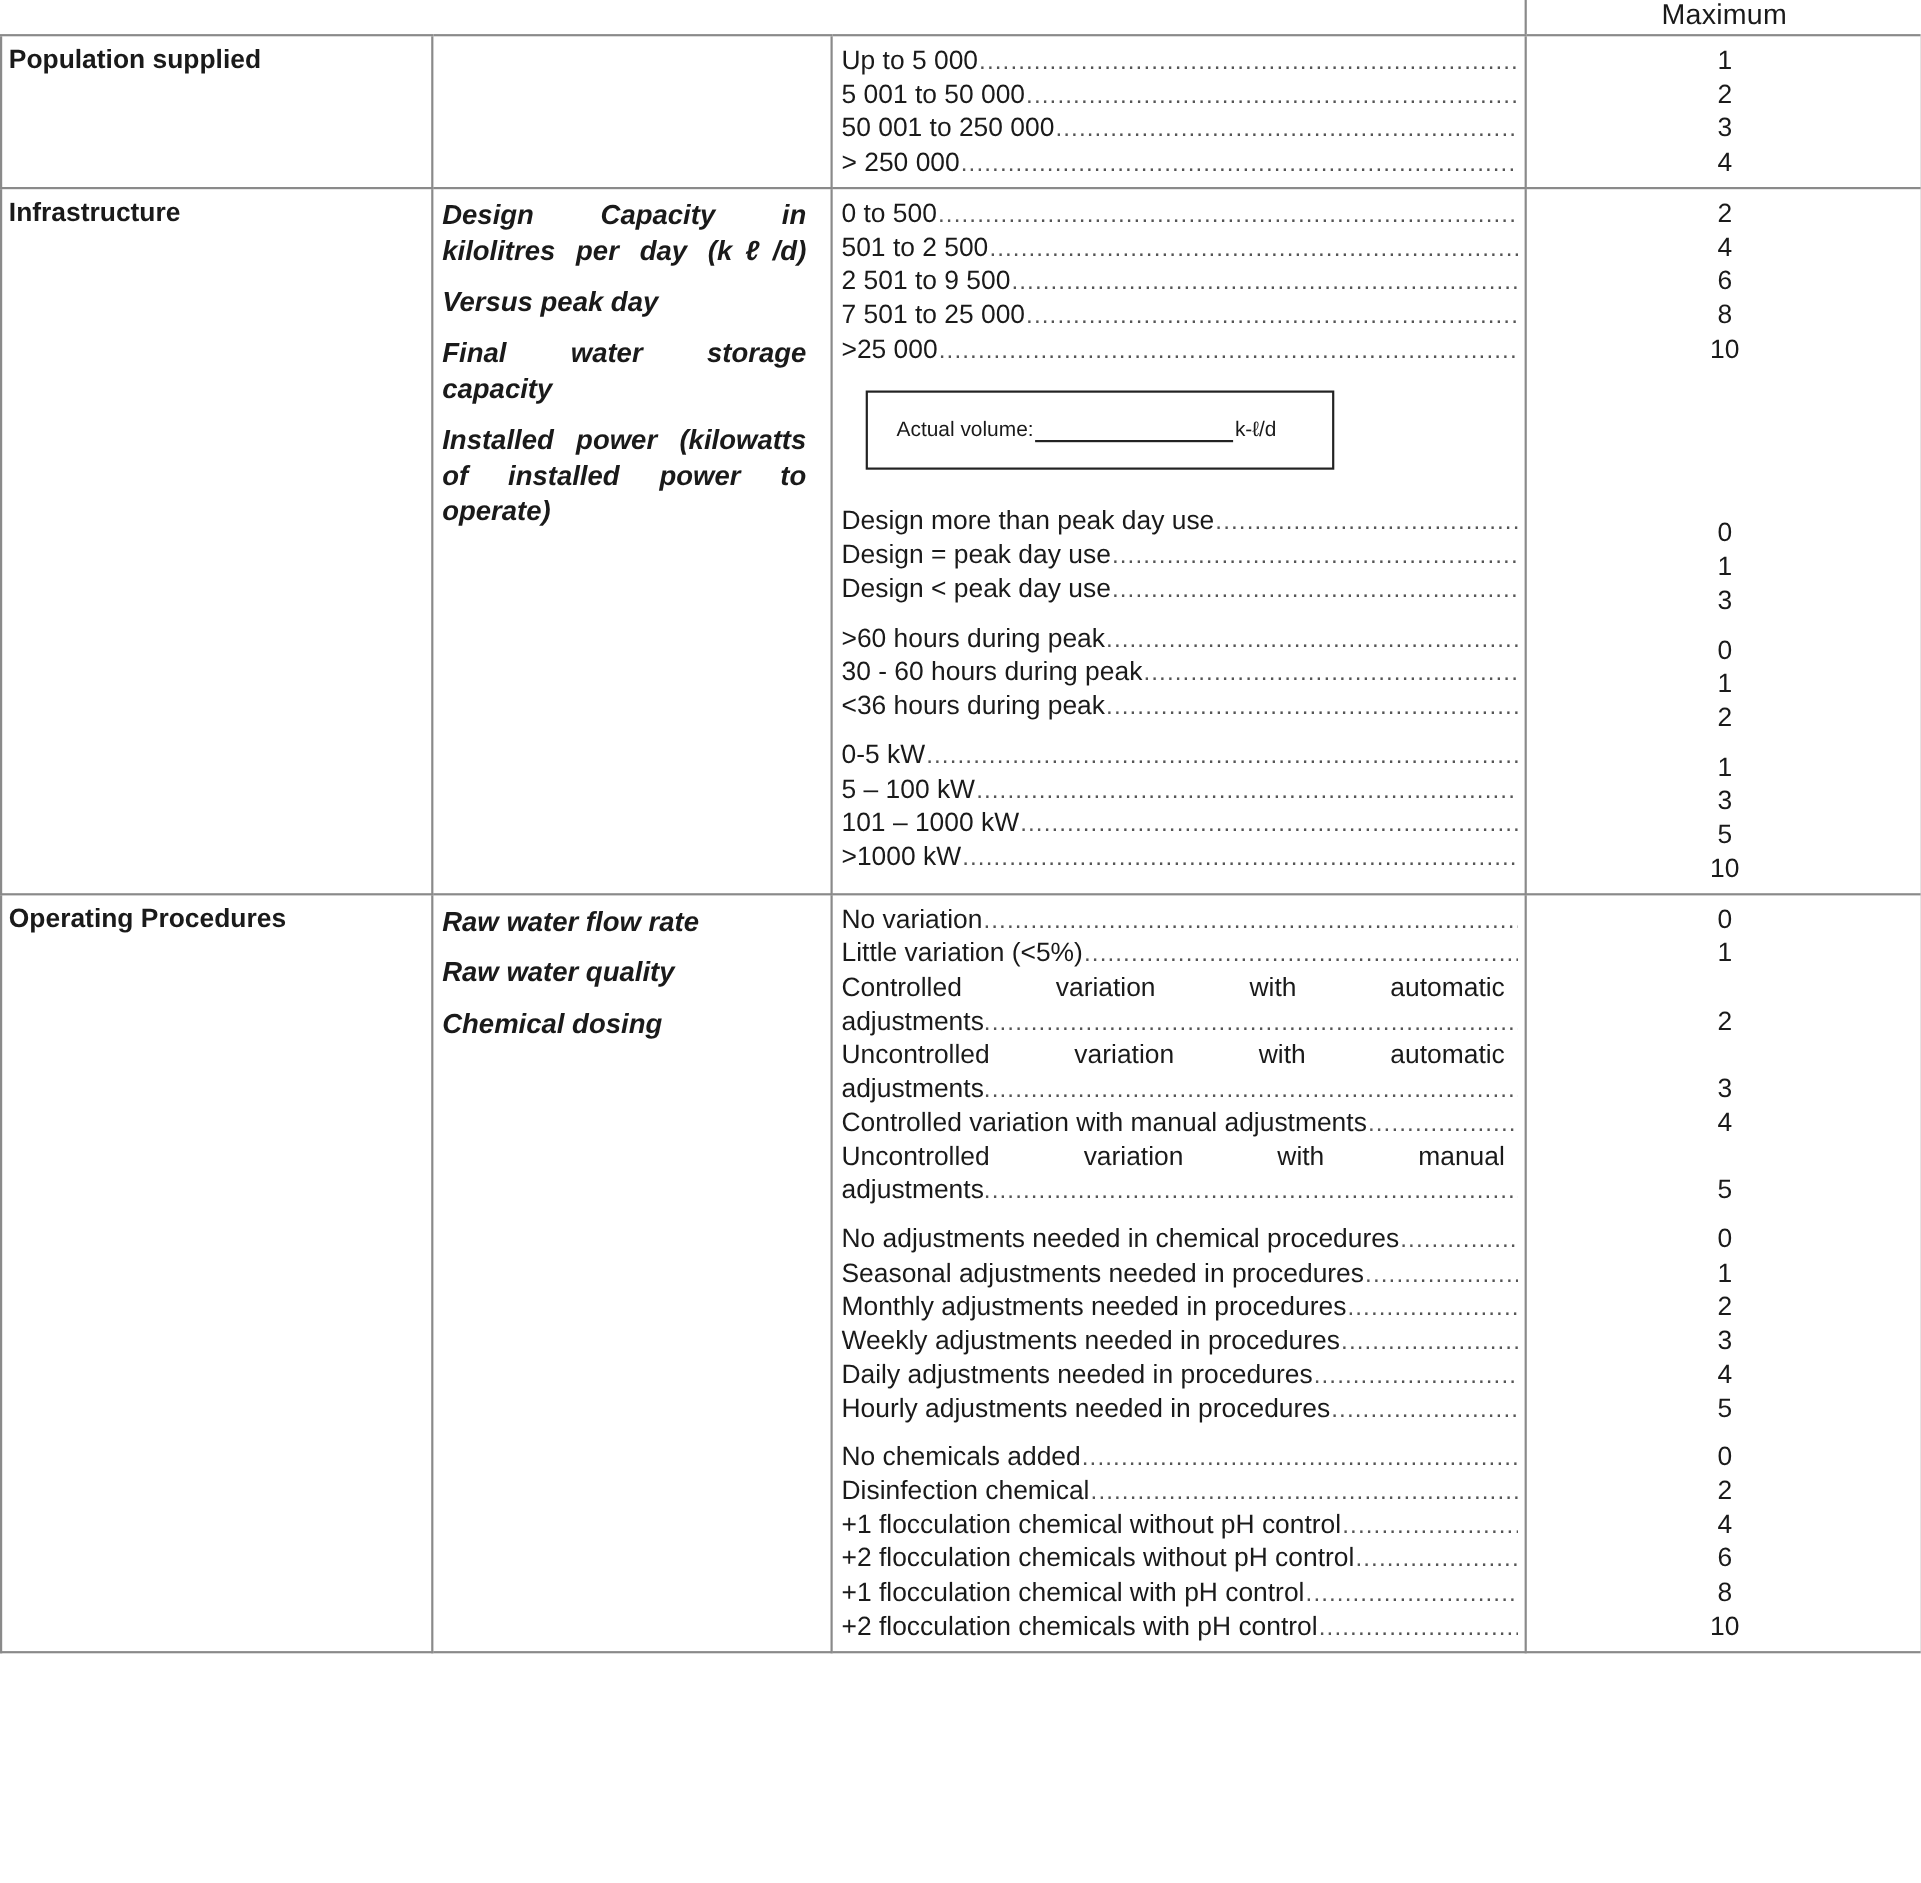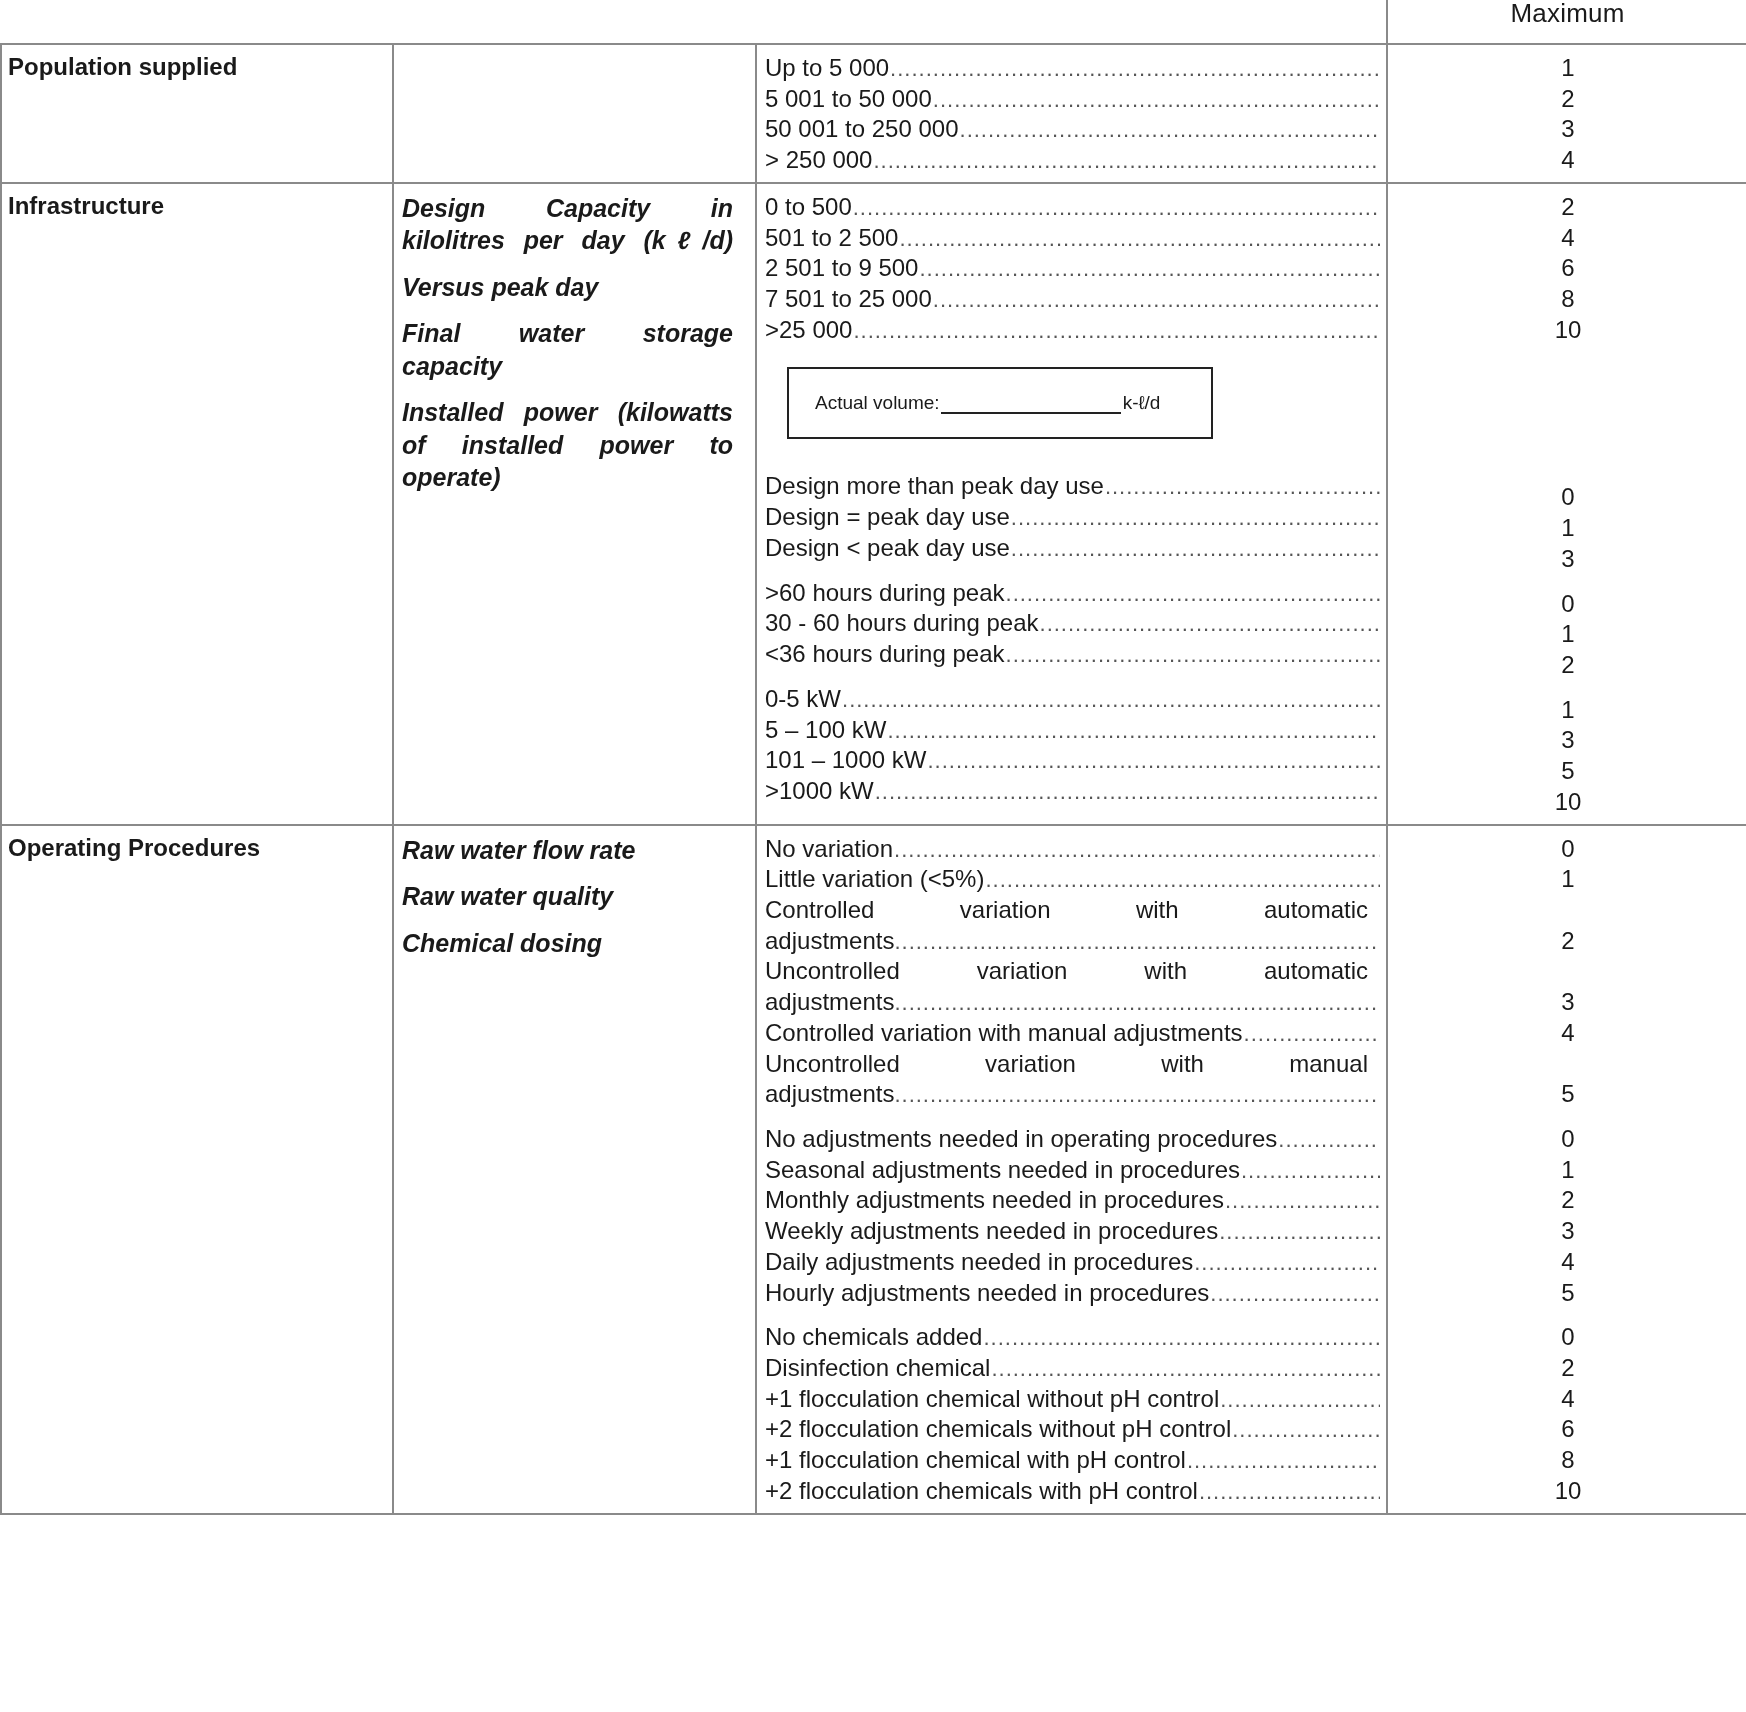--- a/index.html
+++ b/index.html
@@ -31,21 +31,21 @@
   td, th {
     vertical-align: top;
     padding: 0;
     border: 0;
     background: #ffffff;
   }
 
   
   tr.header-row td {
     border-bottom: 2.5px solid #8a8a8a;
-    height: 44px;
+    height: 32px;
     padding: 0;
   }
   td.header-blank { border-bottom: 2.5px solid #8a8a8a; }
   td.header-max {
     border-left: 2.5px solid #8a8a8a;
     border-bottom: 2.5px solid #8a8a8a;
     text-align: center;
     font-size: 26px;
     letter-spacing: 0.2px;
     padding-bottom: 1px;
@@ -383,21 +383,21 @@
               <span class="dots">..........................................................................................</span>
             </div>
             <div class="opt-just">Uncontrolled variation with manual</div>
             <div class="opt-cont">
               <span class="txt">adjustments</span>
               <span class="dots">..........................................................................................</span>
             </div>
           </div>
           <div class="sub">
             <div class="opt">
-              <span class="txt">No adjustments needed in operating procedures</span>
+              <span class="txt">No adjustments needed in chemical procedures</span>
               <span class="dots">..........................................................................................</span>
             </div>
             <div class="opt">
               <span class="txt">Seasonal adjustments needed in procedures</span>
               <span class="dots">..........................................................................................</span>
             </div>
             <div class="opt">
               <span class="txt">Monthly adjustments needed in procedures</span>
               <span class="dots">..........................................................................................</span>
             </div>

